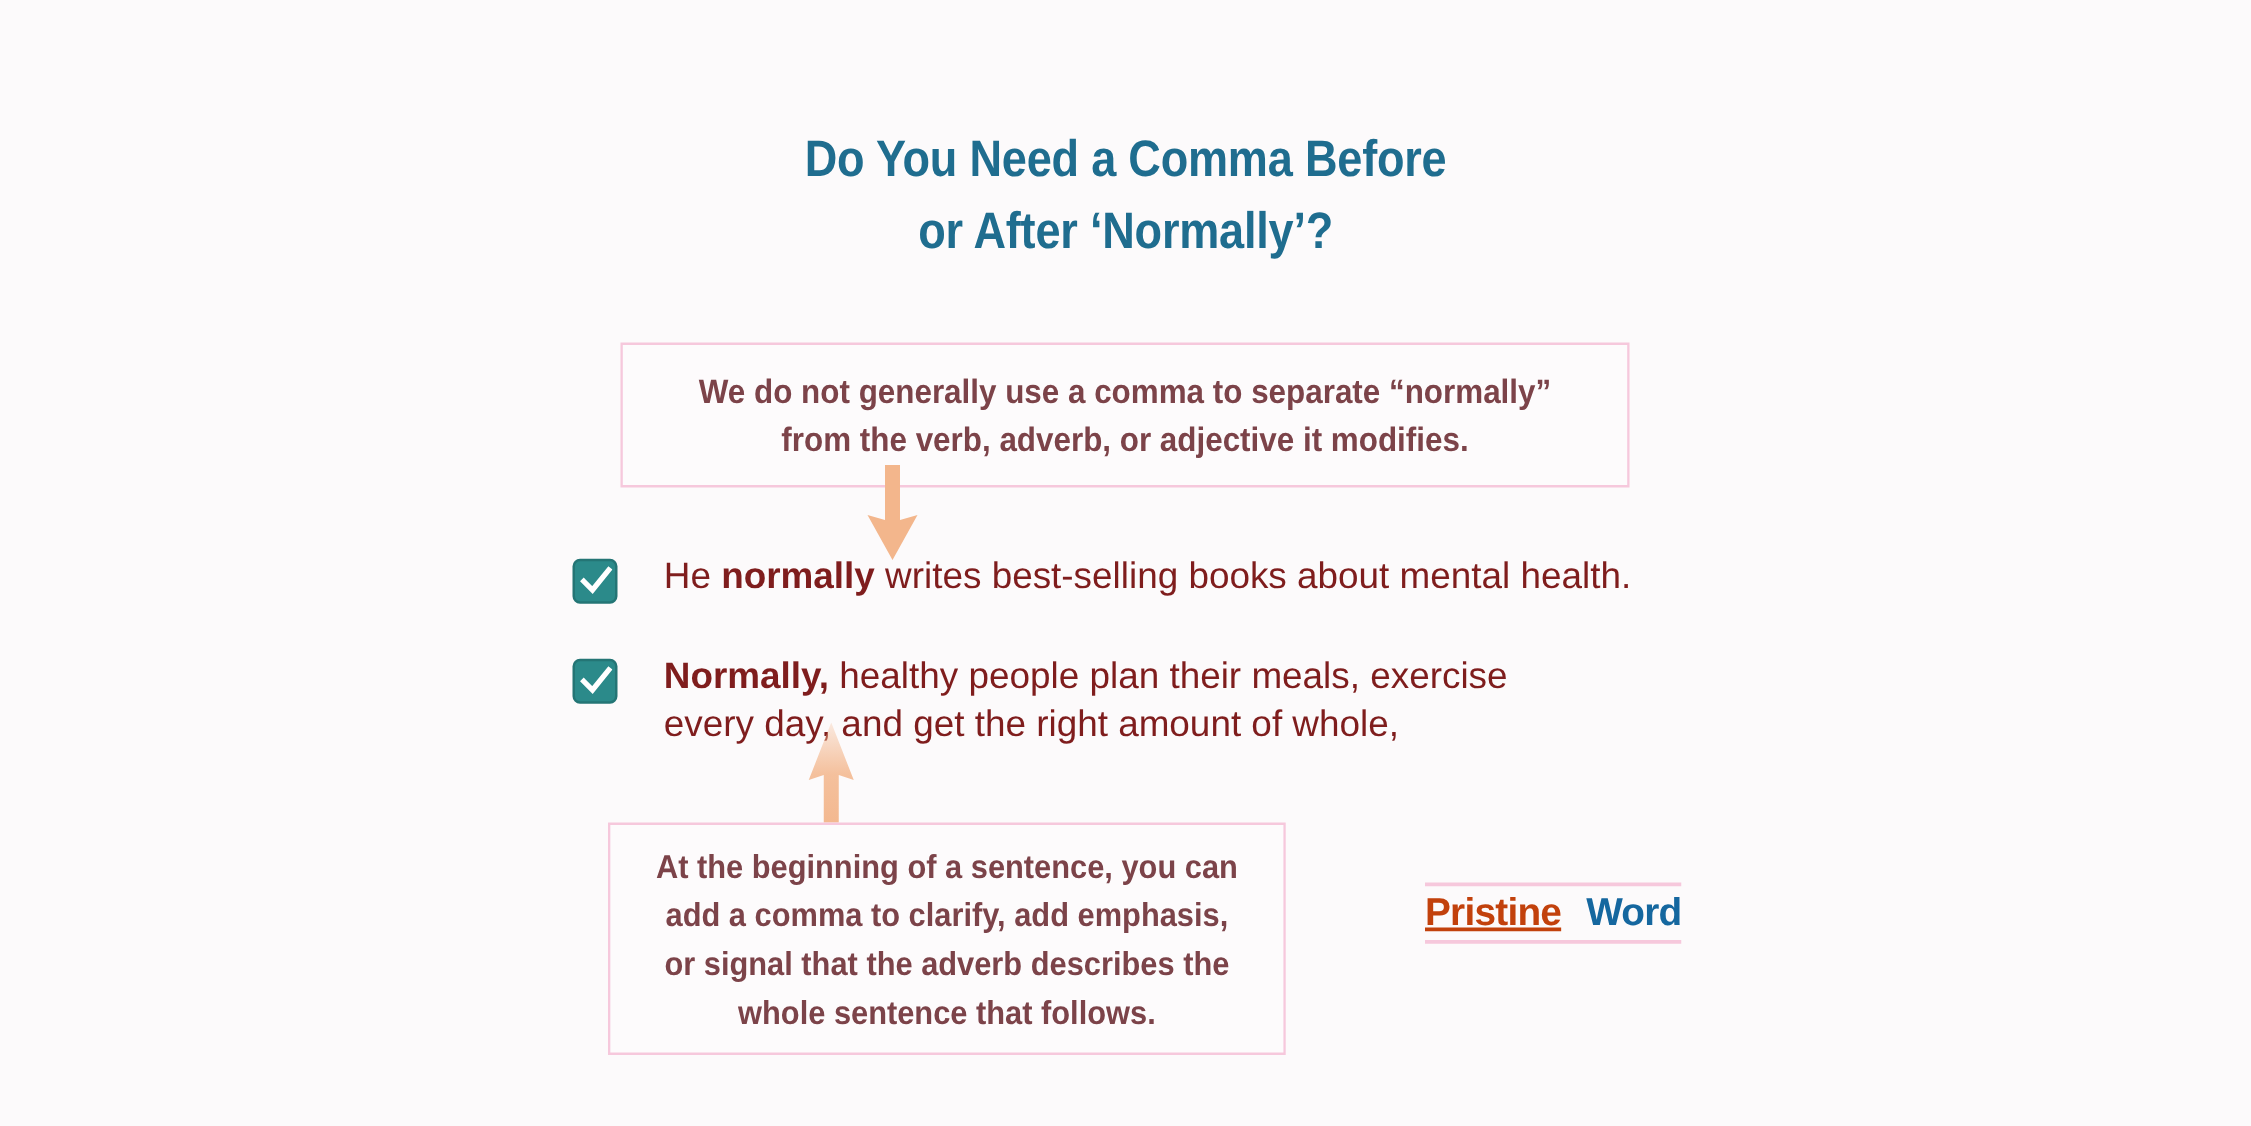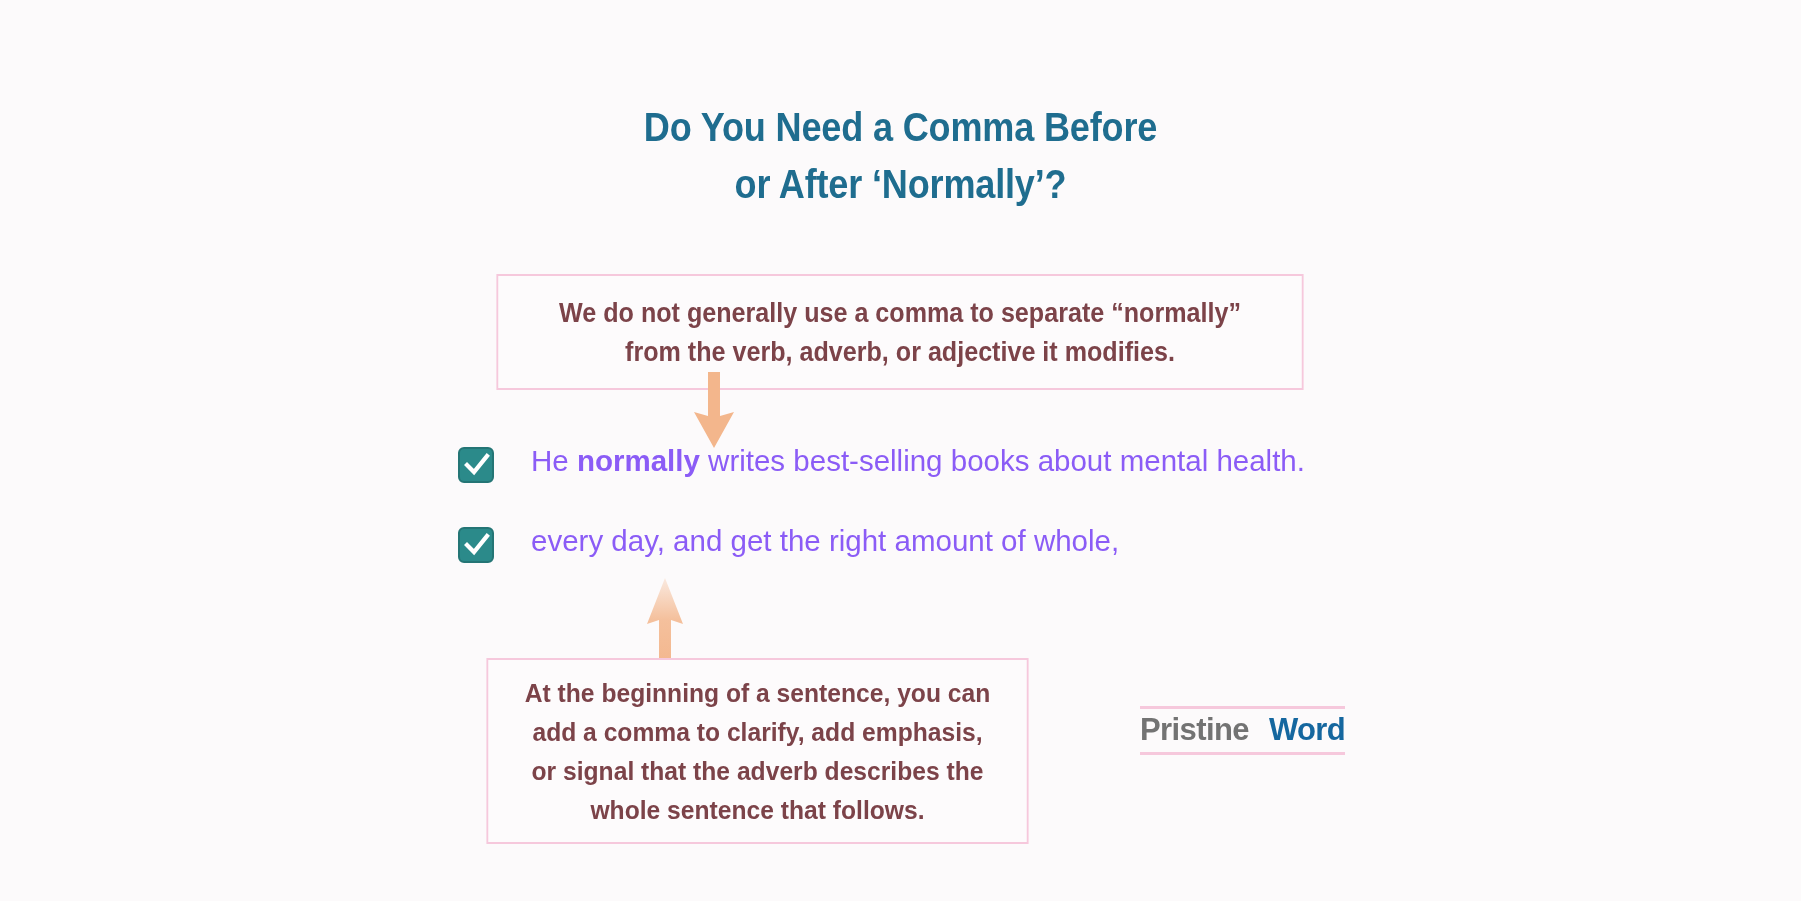--- a/index.html
+++ b/index.html
@@ -94,21 +94,21 @@
     background: #2b8a8a;
     border: 2px solid #247575;
     box-sizing: border-box;
     position: relative;
     margin-top: 6px;
   }
   .checkbox svg { position: absolute; left: 4px; top: 3px; }
 
   .check-text {
     margin-left: 37px;
-    color: #8b5cf6;
+    color: #7f1d1d;
     font-family: "Liberation Sans", sans-serif;
     font-size: 29.5px;
     line-height: 39px;
     font-weight: normal;
     white-space: nowrap;
   }
   .check-text b { font-weight: bold; }
   .check-text .tl { display: block; }
 
   
@@ -119,21 +119,21 @@
     border-top: 3px solid #f6c8dc;
     border-bottom: 3px solid #f6c8dc;
     padding: 3px 0 4px;
     font-family: "Liberation Sans", sans-serif;
     font-weight: bold;
     font-size: 31px;
     line-height: 36px;
     letter-spacing: -0.6px;
     white-space: nowrap;
   }
-  #logo .lp { color: #737373; }
+  #logo .lp { color: #c2410c; text-decoration: underline; }
   #logo .lw { color: #15679f; margin-left: 20px; }
 </style>
 </head>
 <body>
 
 <div id="canvas">
 
   <h1 class="title">
     <span class="tline">Do You Need a Comma Before</span>
     <span class="tline">or After ‘Normally’?</span>
@@ -161,20 +161,21 @@
     </span>
   </div>
 
   <div class="check-item" id="check-item-2">
     <span class="checkbox">
       <svg width="26" height="26" viewBox="0 0 26 26" xmlns="http://www.w3.org/2000/svg">
         <polyline points="3,13 10,20 23,4" fill="none" stroke="#ffffff" stroke-width="4.2" stroke-linecap="square" stroke-linejoin="miter"></polyline>
       </svg>
     </span>
     <span class="check-text">
+      <span class="tl"><b>Normally,</b><span> healthy people plan their meals, exercise</span></span>
       <span class="tl">every day, and get the right amount of whole,</span>
     </span>
   </div>
 
   <div class="arrow" id="arrow-up">
     <svg width="40" height="92" viewBox="0 0 40 92" xmlns="http://www.w3.org/2000/svg">
       <defs>
         <linearGradient id="upfade" x1="0" y1="1" x2="0" y2="0">
           <stop offset="0%" stop-color="#f3b68c" stop-opacity="1"></stop>
           <stop offset="55%" stop-color="#f3b68c" stop-opacity="0.85"></stop>

